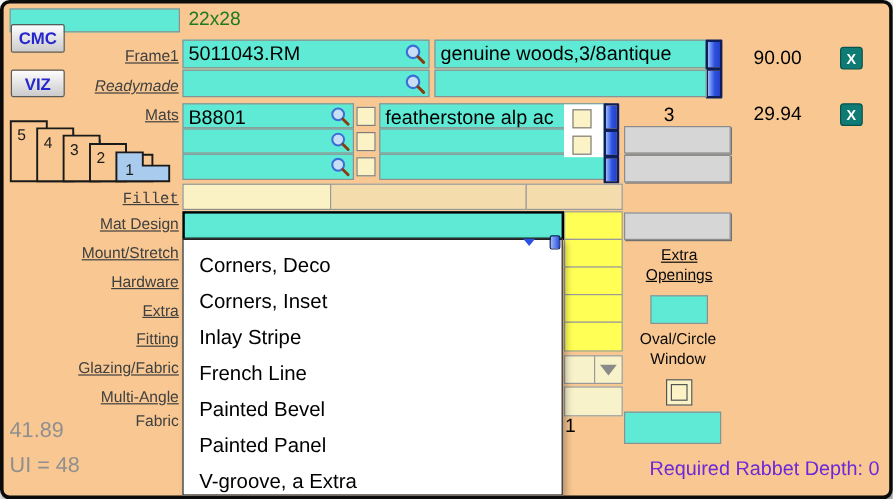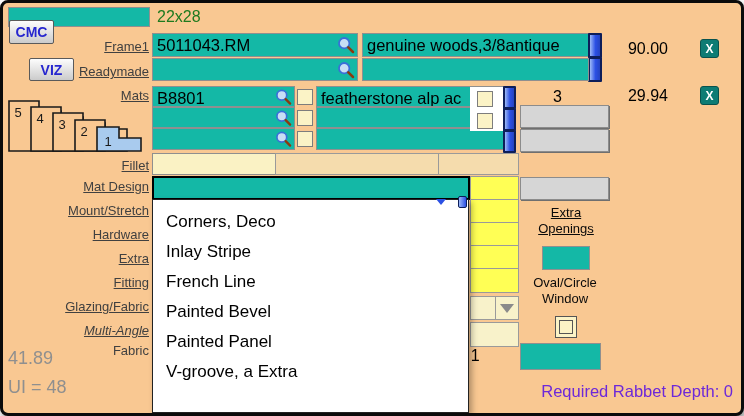--- a/index.html
+++ b/index.html
@@ -4,21 +4,21 @@
 <style>
   * { margin:0; padding:0; box-sizing:border-box; }
   html,body { background:#ffffff; font-family:"Liberation Sans", sans-serif; }
   .window {
     position:relative; width:744px; height:416px;
     background:#F9C892; border:3px solid #0b0b0b; border-radius:8px;
     box-shadow:2px 4px 7px rgba(0,0,0,0.45); overflow:hidden;
   }
   .abs { position:absolute; }
   .fld {
-    position:absolute; background:#14b8a6; border:1px solid #8f8f8f;
+    position:absolute; background:#5eead4; border:1px solid #8f8f8f;
     font-size:16.5px; color:#000; padding:2px 4px; white-space:nowrap; overflow:hidden;
   }
   .fld.withmag { padding-right:24px; }
   .mag { position:absolute; right:2px; top:50%; transform:translateY(-50%); line-height:0; }
   .lbl {
     position:absolute; left:0; width:146px; text-align:right;
     font-size:13px; color:#404040; text-decoration:underline; cursor:pointer;
   }
   .lbl.nolink { text-decoration:none; }
   .btn3d {
@@ -80,33 +80,33 @@
 </style>
 </head>
 <body>
 
 <div class="window">
 
   <div class="fld" style="left:5px;top:4px;width:142px;height:20px;"><span></span></div>
   <div class="abs" style="left:154px;top:5px;font-size:16px;color:#1E7A1E;">22x28</div>
 
   <div class="btn3d" style="top:17px;">CMC</div>
-  <div class="btn3d" style="top:55px;height:23px;margin-left:20px;">VIZ</div>
+  <div class="btn3d" style="top:55px;height:23px;">VIZ</div>
 
   <div class="lbl" style="top:36px;">Frame1</div>
-  <div class="lbl" style="top:61px;">Readymade</div>
+  <div class="lbl" style="top:61px;font-style:italic;">Readymade</div>
   <div class="lbl" style="top:85px;">Mats</div>
-  <div class="lbl" style="top:155px;">Fillet</div>
+  <div class="lbl" style="top:155px;font-family:Liberation Mono, monospace;">Fillet</div>
   <div class="lbl" style="top:176px;">Mat Design</div>
   <div class="lbl" style="top:200px;">Mount/Stretch</div>
   <div class="lbl" style="top:224px;">Hardware</div>
   <div class="lbl" style="top:248px;">Extra</div>
   <div class="lbl" style="top:272px;">Fitting</div>
   <div class="lbl" style="top:296px;">Glazing/Fabric</div>
-  <div class="lbl" style="top:320px;font-style:italic;">Multi-Angle</div>
+  <div class="lbl" style="top:320px;">Multi-Angle</div>
   <div class="lbl nolink" style="top:340px;">Fabric</div>
 
   <div class="fld withmag" style="left:149px;top:30px;width:206px;height:24px;">
     <span>5011043.RM</span>
     <span class="mag">
       <svg width="18" height="18" viewBox="0 0 18 18">
           <circle cx="7.2" cy="7.2" r="5.2" fill="#C8DEF5" stroke="#3A6FD8" stroke-width="1.8"></circle>
           <line x1="11.3" y1="11.3" x2="16" y2="16" stroke="#8B3A0F" stroke-width="2.5" stroke-linecap="round"></line>
         </svg>
     </span>
@@ -218,20 +218,21 @@
   <div class="ycell" style="top:242px;"></div>
   <div class="ycell" style="top:265px;height:25px;"></div>
   <div class="ccell" style="left:467px;top:293px;width:26px;height:24px;"></div>
   <div class="arrowbtn">
     <span class="tri"></span>
   </div>
   <div class="ccell" style="left:467px;top:319px;width:49px;height:25px;"></div>
 
   <div class="dropdown">
     <div class="dd-item">Corners, Deco</div>
+    <div class="dd-item">Corners, Inset</div>
     <div class="dd-item">Inlay Stripe</div>
     <div class="dd-item">French Line</div>
     <div class="dd-item">Painted Bevel</div>
     <div class="dd-item">Painted Panel</div>
     <div class="dd-item">V-groove, a Extra</div>
   </div>
   <div class="dd-tri"></div>
   <div class="dd-thumb"></div>
 
   <div class="abs smalltxt" style="left:517px;top:202px;width:92px;text-decoration:underline;cursor:pointer;">

